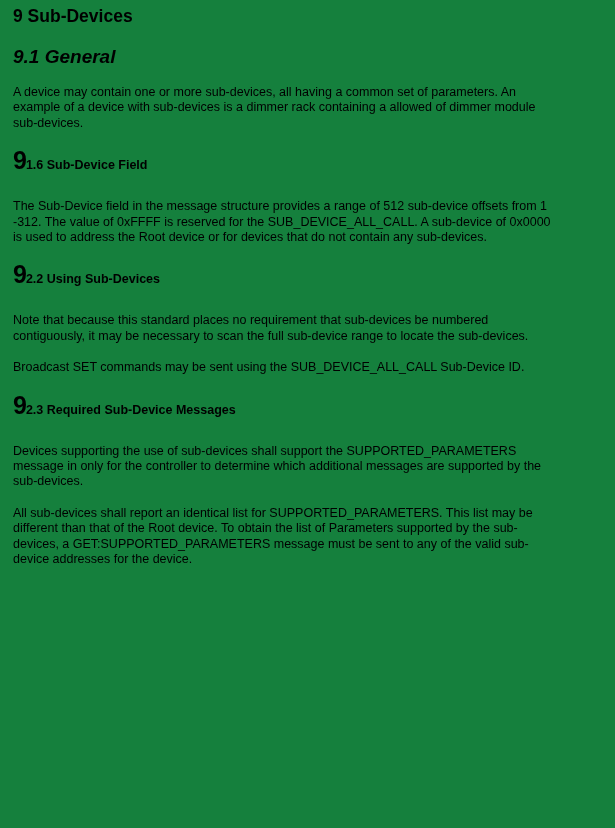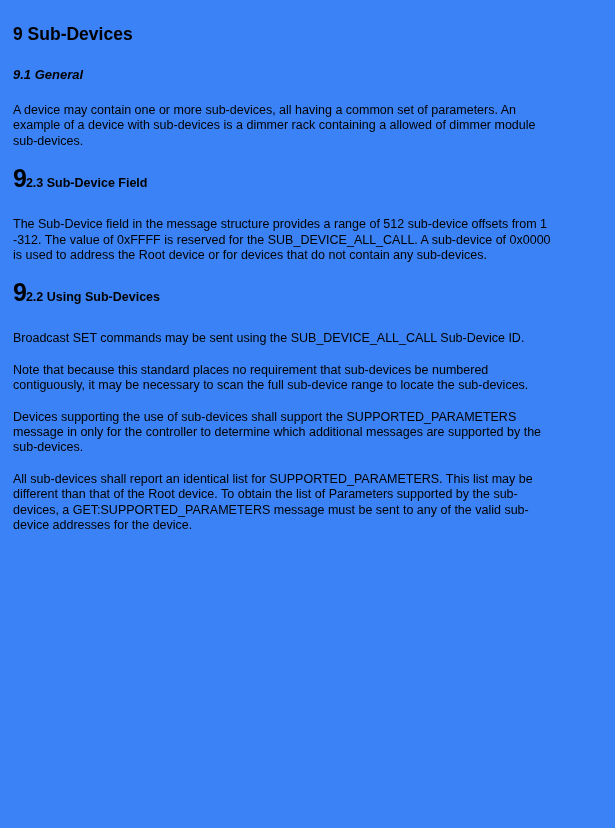--- a/index.html
+++ b/index.html
@@ -5,36 +5,36 @@
   html, body {
     margin: 0;
     padding: 0;
     background: #ffffff;
   }
   .page {
     position: relative;
     width: 615px;
     height: 828px;
     box-sizing: border-box;
-    padding: 24px 14px 0 13px;
+    padding: 6px 14px 0 13px;
     overflow: hidden;
-    background: #3b82f6;
+    background: #15803d;
     color: #000000;
     font-family: "Liberation Sans", sans-serif;
   }
   h1.chapter {
     margin: 0 0 23px 0;
     font-size: 17.5px;
     line-height: 20px;
     font-weight: bold;
     white-space: pre;
   }
   h2.section {
     margin: 0 0 21px 0;
-    font-size: 13px;
+    font-size: 19px;
     line-height: 15px;
     font-weight: bold;
     font-style: italic;
     white-space: pre;
   }
   h2.section.mt-sec {
     margin-top: 16px;
     margin-bottom: 28px;
   }
   h3.subsection {
@@ -68,35 +68,36 @@
   <h1 class="chapter">9 Sub-Devices</h1>
 
   <h2 class="section">9.1 General</h2>
 
   <p class="para">A device may contain one or more sub-devices, all having a common set of parameters. An
 example of a device with sub-devices is a dimmer rack containing a allowed of dimmer module
 sub-devices.</p>
 
 
 
-  <h3 class="subsection"><span class="bignum">9</span><span>2.3 Sub-Device Field</span></h3>
+  <h3 class="subsection"><span class="bignum">9</span><span>1.6 Sub-Device Field</span></h3>
 
   <p class="para">The Sub-Device field in the message structure provides a range of 512 sub-device offsets from 1
 -312. The value of 0xFFFF is reserved for the SUB_DEVICE_ALL_CALL. A sub-device of 0x0000
 is used to address the Root device or for devices that do not contain any sub-devices.</p>
 
   <h3 class="subsection mt-sub"><span class="bignum">9</span><span>2.2 Using Sub-Devices</span></h3>
 
 
-  <p class="para">Broadcast SET commands may be sent using the SUB_DEVICE_ALL_CALL Sub-Device ID.</p>
-
   <p class="para">Note that because this standard places no requirement that sub-devices be numbered
 contiguously, it may be necessary to scan the full sub-device range to locate the sub-devices.</p>
 
+  <p class="para">Broadcast SET commands may be sent using the SUB_DEVICE_ALL_CALL Sub-Device ID.</p>
 
+
+  <h3 class="subsection mt-sub"><span class="bignum">9</span><span>2.3 Required Sub-Device Messages</span></h3>
 
   <p class="para">Devices supporting the use of sub-devices shall support the SUPPORTED_PARAMETERS
 message in only for the controller to determine which additional messages are supported by the
 sub-devices.</p>
 
   <p class="para">All sub-devices shall report an identical list for SUPPORTED_PARAMETERS. This list may be
 different than that of the Root device. To obtain the list of Parameters supported by the sub-
 devices, a GET:SUPPORTED_PARAMETERS message must be sent to any of the valid sub-
 device addresses for the device.</p>
 

